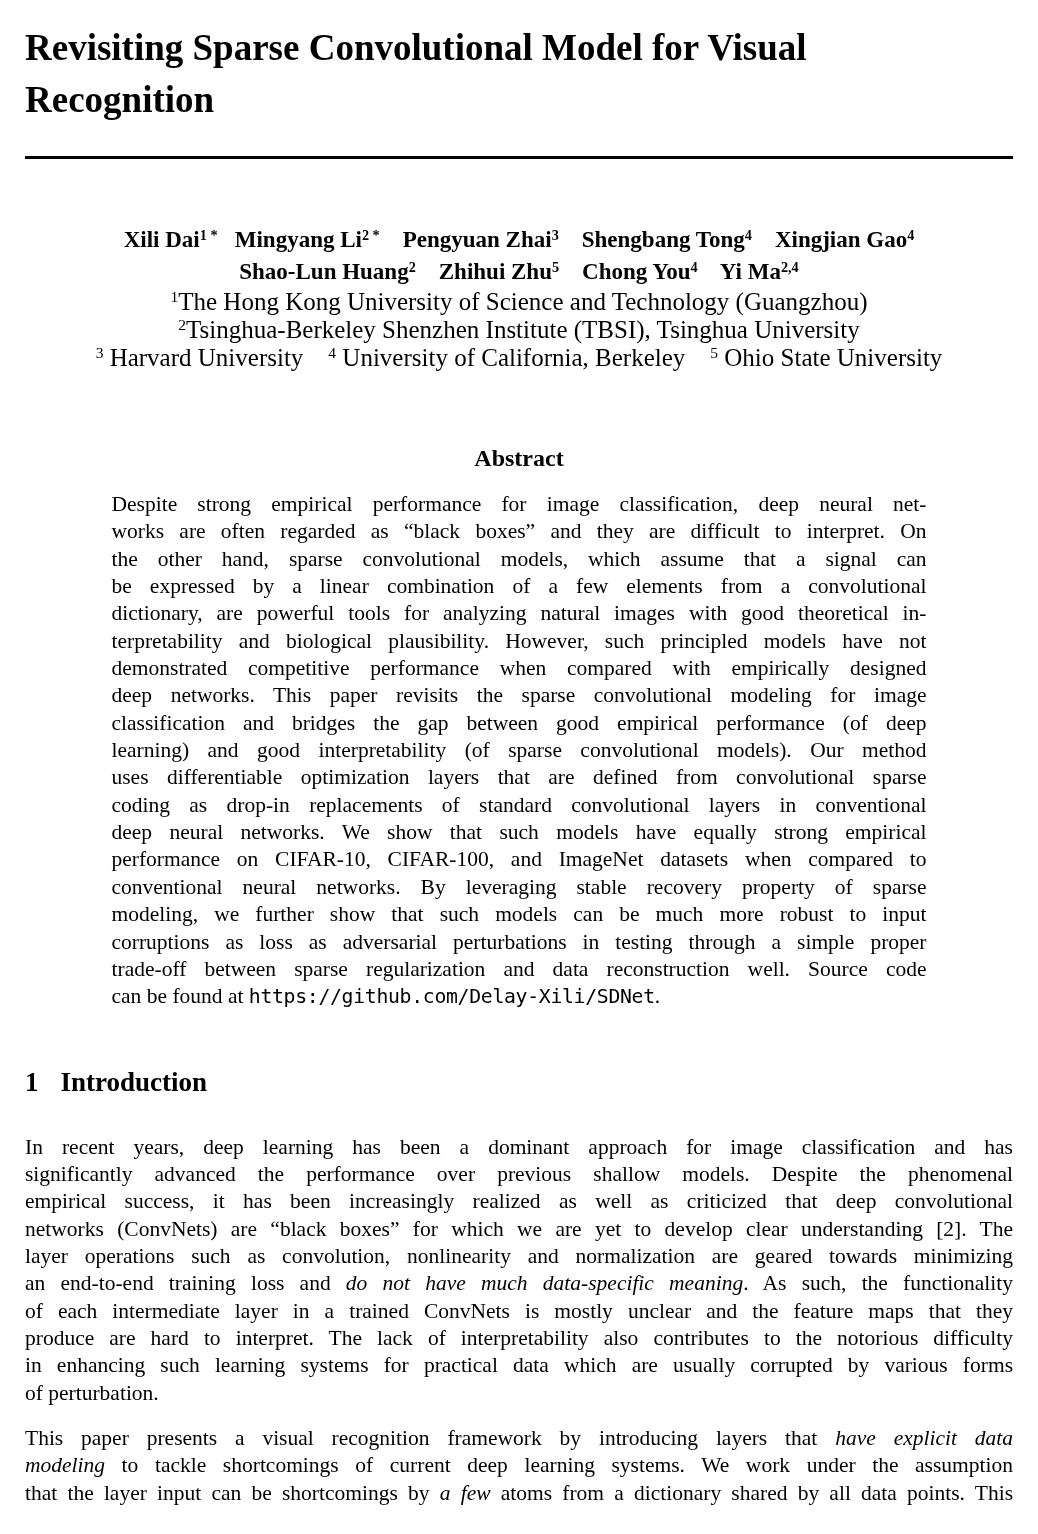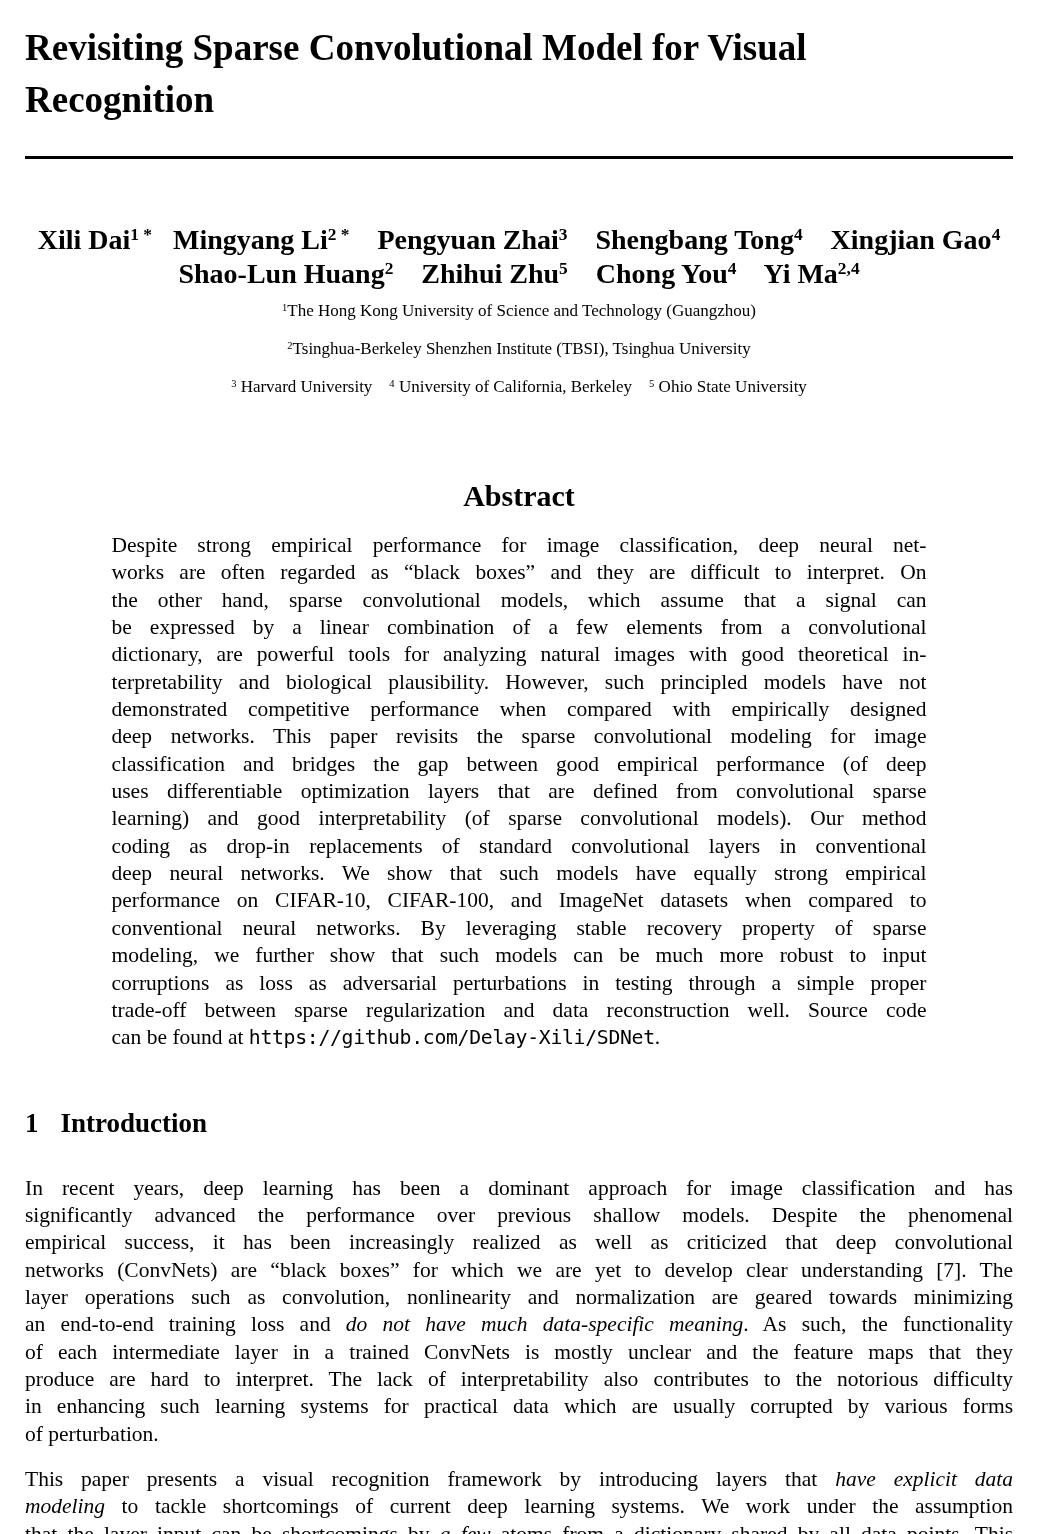--- a/index.html
+++ b/index.html
@@ -11,24 +11,24 @@
   }
   .page { position: relative; width: 988px; margin: 0 auto; height: 1534px; }
 
   .title {
     margin: 22px 0 0; text-align: left;
     font-size: 37px; line-height: 52px; font-weight: bold;
   }
   .title-rule { border: none; border-top: 3px solid #000; margin: 30px 0 0; }
 
   .authors { margin-top: 66px; text-align: center; white-space: pre; }
-  .authors .line { font-size: 17px; line-height: 36px; }
-  .authors .line.name { font-weight: bold; font-size: 28px; line-height: 30px; }
+  .authors .line { font-size: 25px; line-height: 25px; }
+  .authors .line.name { font-weight: bold; font-size: 23px; line-height: 30px; }
 
-  .abstract-heading { text-align: center; font-size: 30px; font-weight: bold; margin: 72px 0 0; }
+  .abstract-heading { text-align: center; font-size: 24px; font-weight: bold; margin: 72px 0 0; }
   .abstract-body { margin: 19px auto 0; width: 815px; }
 
   .abstract-body, .body-par { font-size: 21.5px; line-height: 27.35px; }
 
   .just .line { text-align: justify; text-align-last: justify; }
   .just .line.last { text-align-last: left; }
 
   .section-heading { font-size: 27px; font-weight: bold; margin: 56px 0 0; line-height: 31px; }
   .sec-num { margin-right: 22px; }
 
@@ -58,41 +58,41 @@
   <div class="abstract-body just">
       <div class="line"><span>Despite strong empirical performance for image classification, deep neural net-</span></div>
       <div class="line"><span>works are often regarded as “black boxes” and they are difficult to interpret. On</span></div>
       <div class="line"><span>the other hand, sparse convolutional models, which assume that a signal can</span></div>
       <div class="line"><span>be expressed by a linear combination of a few elements from a convolutional</span></div>
       <div class="line"><span>dictionary, are powerful tools for analyzing natural images with good theoretical in-</span></div>
       <div class="line"><span>terpretability and biological plausibility. However, such principled models have not</span></div>
       <div class="line"><span>demonstrated competitive performance when compared with empirically designed</span></div>
       <div class="line"><span>deep networks. This paper revisits the sparse convolutional modeling for image</span></div>
       <div class="line"><span>classification and bridges the gap between good empirical performance (of deep</span></div>
+      <div class="line"><span>learning) and good interpretability (of sparse convolutional models). Our method</span></div>
       <div class="line"><span>uses differentiable optimization layers that are defined from convolutional sparse</span></div>
-      <div class="line"><span>learning) and good interpretability (of sparse convolutional models). Our method</span></div>
       <div class="line"><span>coding as drop-in replacements of standard convolutional layers in conventional</span></div>
       <div class="line"><span>deep neural networks. We show that such models have equally strong empirical</span></div>
       <div class="line"><span>performance on CIFAR-10, CIFAR-100, and ImageNet datasets when compared to</span></div>
       <div class="line"><span>conventional neural networks. By leveraging stable recovery property of sparse</span></div>
       <div class="line"><span>modeling, we further show that such models can be much more robust to input</span></div>
       <div class="line"><span>corruptions as loss as adversarial perturbations in testing through a simple proper</span></div>
       <div class="line"><span>trade-off between sparse regularization and data reconstruction well. Source code</span></div>
       <div class="line last"><span>can be found at </span><span class="m">https://github.com/Delay-Xili/SDNet</span><span>.</span></div>
     </div>
 
   <h2 class="section-heading">
     <span class="sec-num">1</span><span>Introduction</span>
   </h2>
 
   <div class="body-par just">
       <div class="line"><span>In recent years, deep learning has been a dominant approach for image classification and has</span></div>
       <div class="line"><span>significantly advanced the performance over previous shallow models. Despite the phenomenal</span></div>
       <div class="line"><span>empirical success, it has been increasingly realized as well as criticized that deep convolutional</span></div>
-      <div class="line"><span>networks (ConvNets) are “black boxes” for which we are yet to develop clear understanding [7]. The</span></div>
+      <div class="line"><span>networks (ConvNets) are “black boxes” for which we are yet to develop clear understanding [2]. The</span></div>
       <div class="line"><span>layer operations such as convolution, nonlinearity and normalization are geared towards minimizing</span></div>
       <div class="line"><span>an end-to-end training loss and </span><span class="i">do not have much data-specific meaning</span><span>. As such, the functionality</span></div>
       <div class="line"><span>of each intermediate layer in a trained ConvNets is mostly unclear and the feature maps that they</span></div>
       <div class="line"><span>produce are hard to interpret. The lack of interpretability also contributes to the notorious difficulty</span></div>
       <div class="line"><span>in enhancing such learning systems for practical data which are usually corrupted by various forms</span></div>
       <div class="line last"><span>of perturbation.</span></div>
     </div>
 
   <div class="body-par p2 just">
       <div class="line"><span>This paper presents a visual recognition framework by introducing layers that </span><span class="i">have explicit data</span></div>

